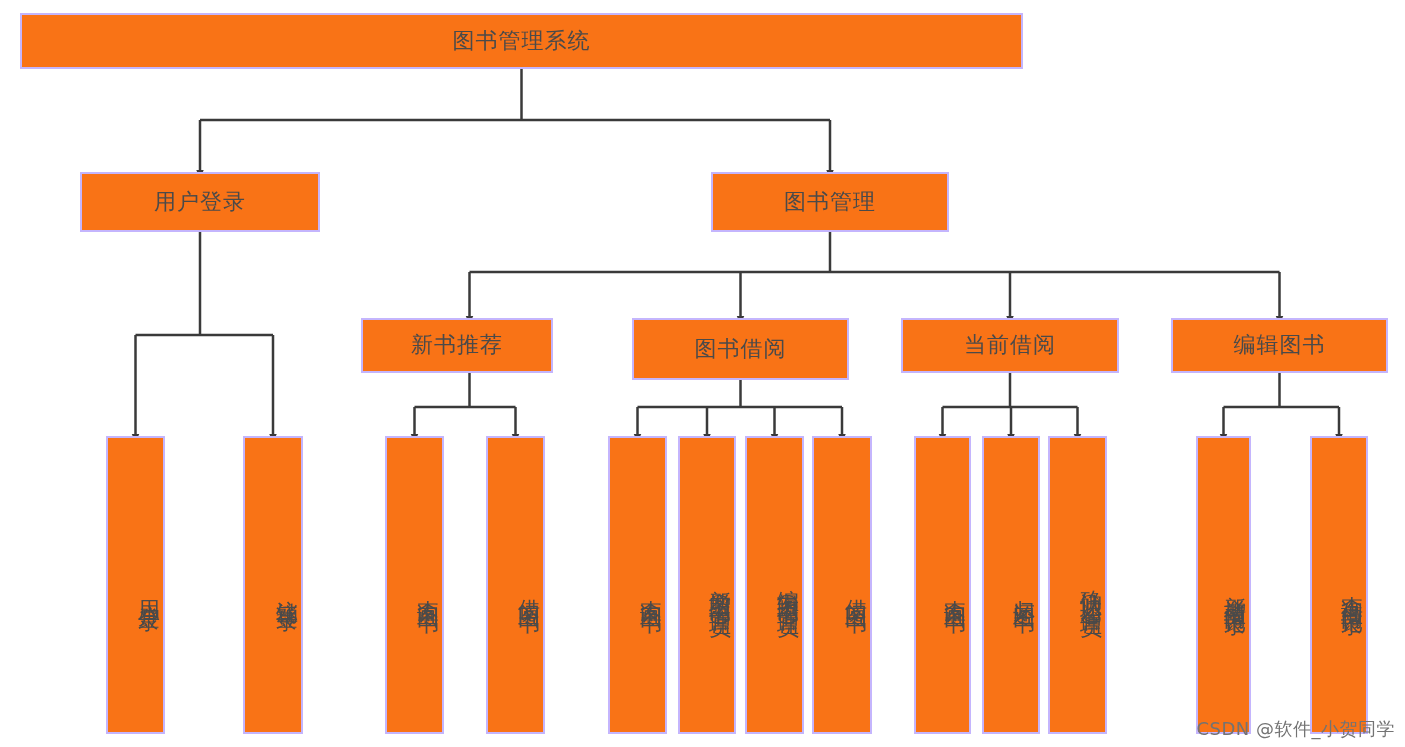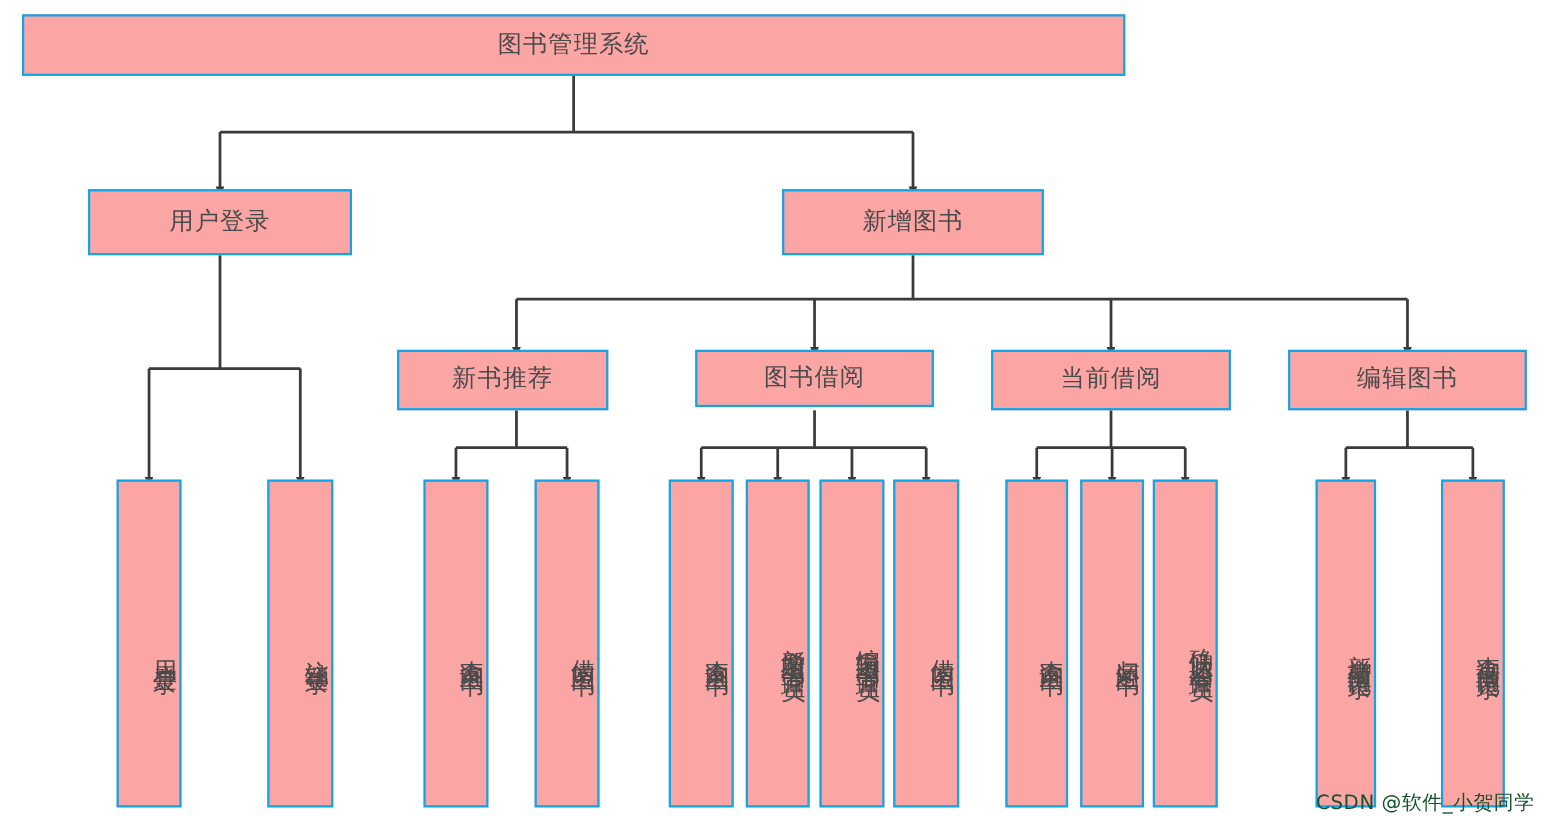--- a/index.html
+++ b/index.html
@@ -11,22 +11,22 @@
   #diagram{
     position:relative;width:1405px;height:747px;background:#ffffff;
   }
   #edges{
     position:absolute;left:0;top:0;width:1405px;height:747px;
     pointer-events:none;
   }
   .node{
     position:absolute;
     box-sizing:border-box;
-    background:#fca5a5;
-    border:2px solid #0ea5e9;
+    background:#f97316;
+    border:2px solid #c4b5fd;
     display:flex;align-items:center;justify-content:center;
     color:#4a4a4a;
     letter-spacing:1px;
     z-index:2;
   }
   .node.horiz{
     font-size:22px;
     line-height:1.1;
     white-space:nowrap;
   }
@@ -43,21 +43,21 @@
   .node.vert .label{
     writing-mode:vertical-rl;
     text-orientation:upright;
     display:block;
     letter-spacing:4px;
   }
   .watermark{
     position:absolute;
     right:10px;bottom:6px;
     font-size:18px;
-    color:#14532d;
+    color:#737373;
     z-index:5;
     white-space:nowrap;
     letter-spacing:0.5px;
   }
 </style>
 </head>
 <body>
 
 <div id="diagram">
   <svg id="edges" viewBox="0 0 1405 747" width="1405" height="747" xmlns="http://www.w3.org/2000/svg">
@@ -103,26 +103,26 @@
       </g>
   </svg>
   <div class="watermark">CSDN @软件_小贺同学</div>
 <div class="node horiz" style="left: 20px; top: 13px; width: 1003px; height: 56px;">
       <span class="label">图书管理系统</span>
     </div>
     <div class="node horiz" style="left: 80px; top: 172px; width: 240px; height: 60px;">
       <span class="label">用户登录</span>
     </div>
     <div class="node horiz" style="left: 711px; top: 172px; width: 238px; height: 60px;">
-      <span class="label">新增图书</span>
+      <span class="label">图书管理</span>
     </div>
     <div class="node horiz" style="left: 361px; top: 318px; width: 192px; height: 55px;">
       <span class="label">新书推荐</span>
     </div>
-    <div class="node horiz" style="left: 632px; top: 318px; width: 217px; height: 52px; text-align: center;">
+    <div class="node horiz" style="left: 632px; top: 318px; width: 217px; height: 62px; text-align: center;">
       <span class="label">图书借阅</span>
     </div>
     <div class="node horiz" style="left: 901px; top: 318px; width: 218px; height: 55px;">
       <span class="label">当前借阅</span>
     </div>
     <div class="node horiz" style="left: 1171px; top: 318px; width: 217px; height: 55px;">
       <span class="label">编辑图书</span>
     </div>
     <div class="node vert" style="left: 106px; top: 436px; width: 59px; height: 298px;">
       <span class="label">用户登录</span>

